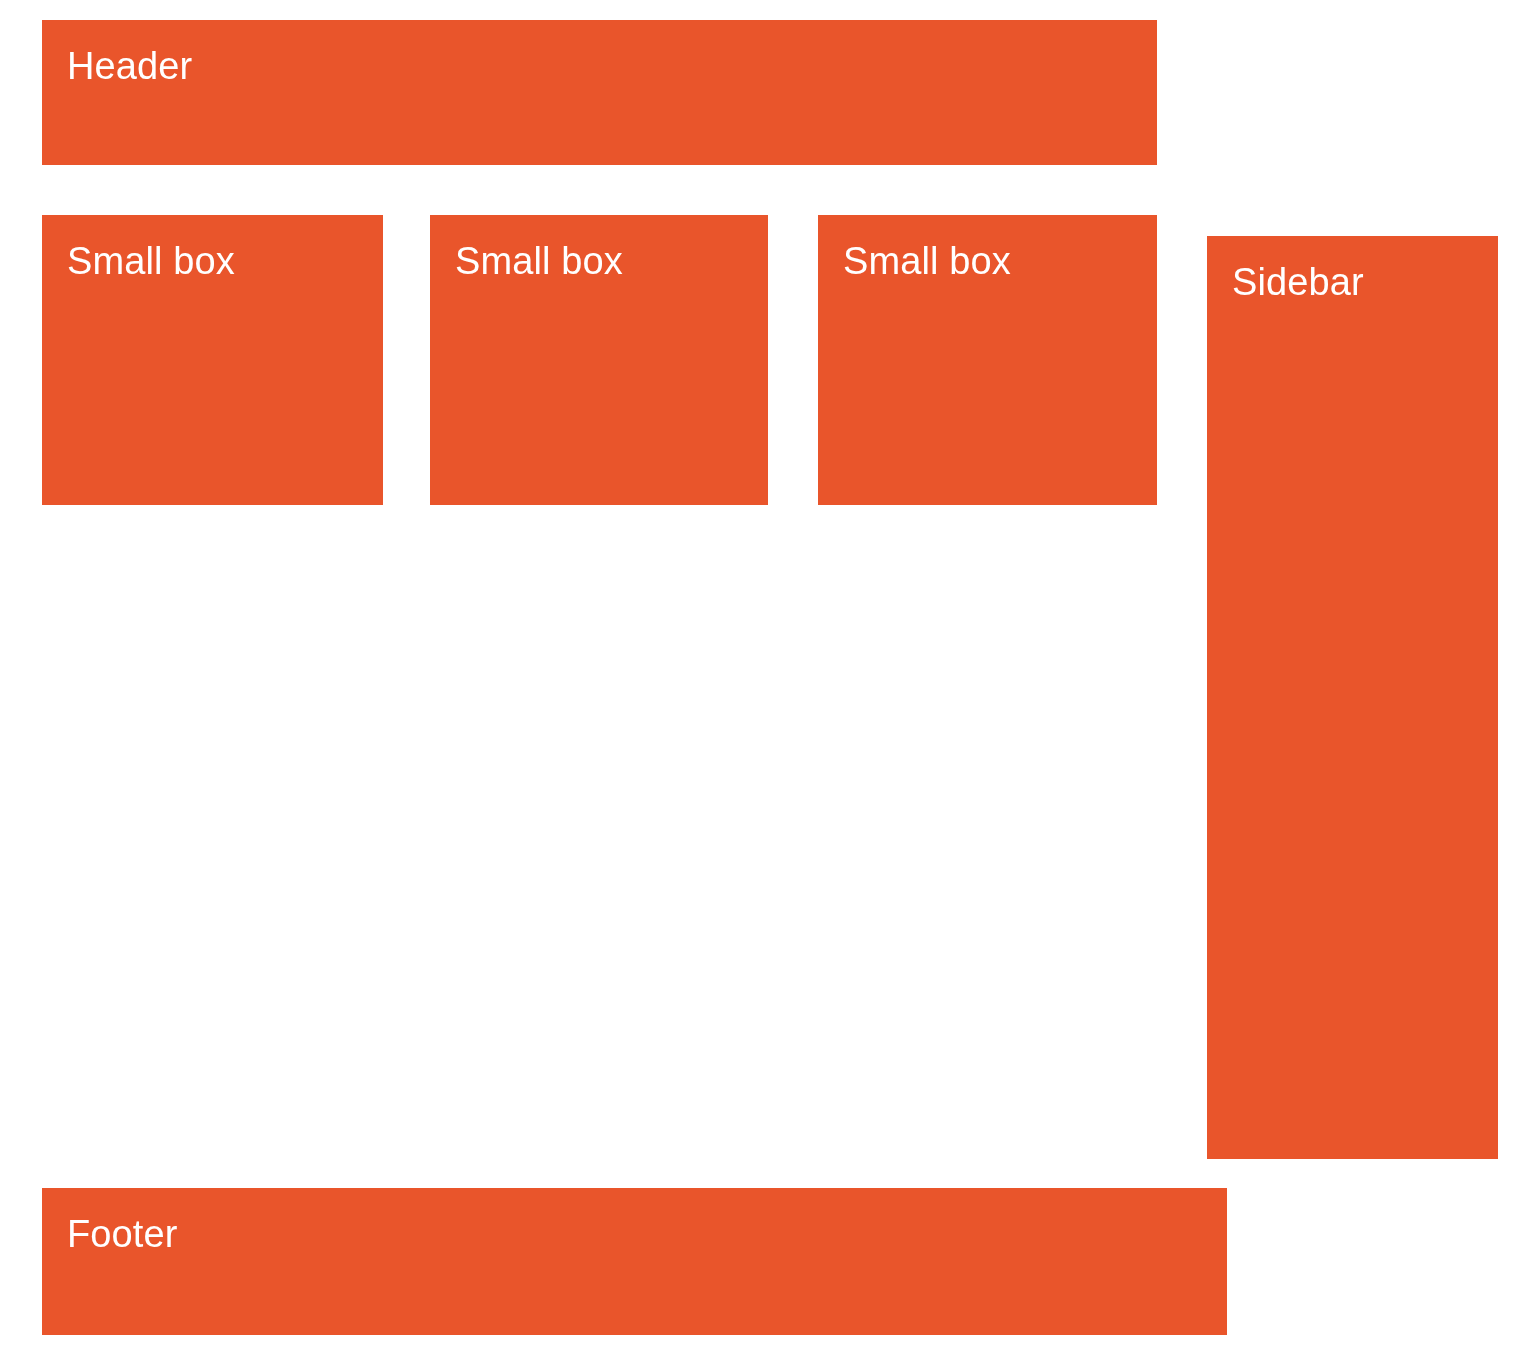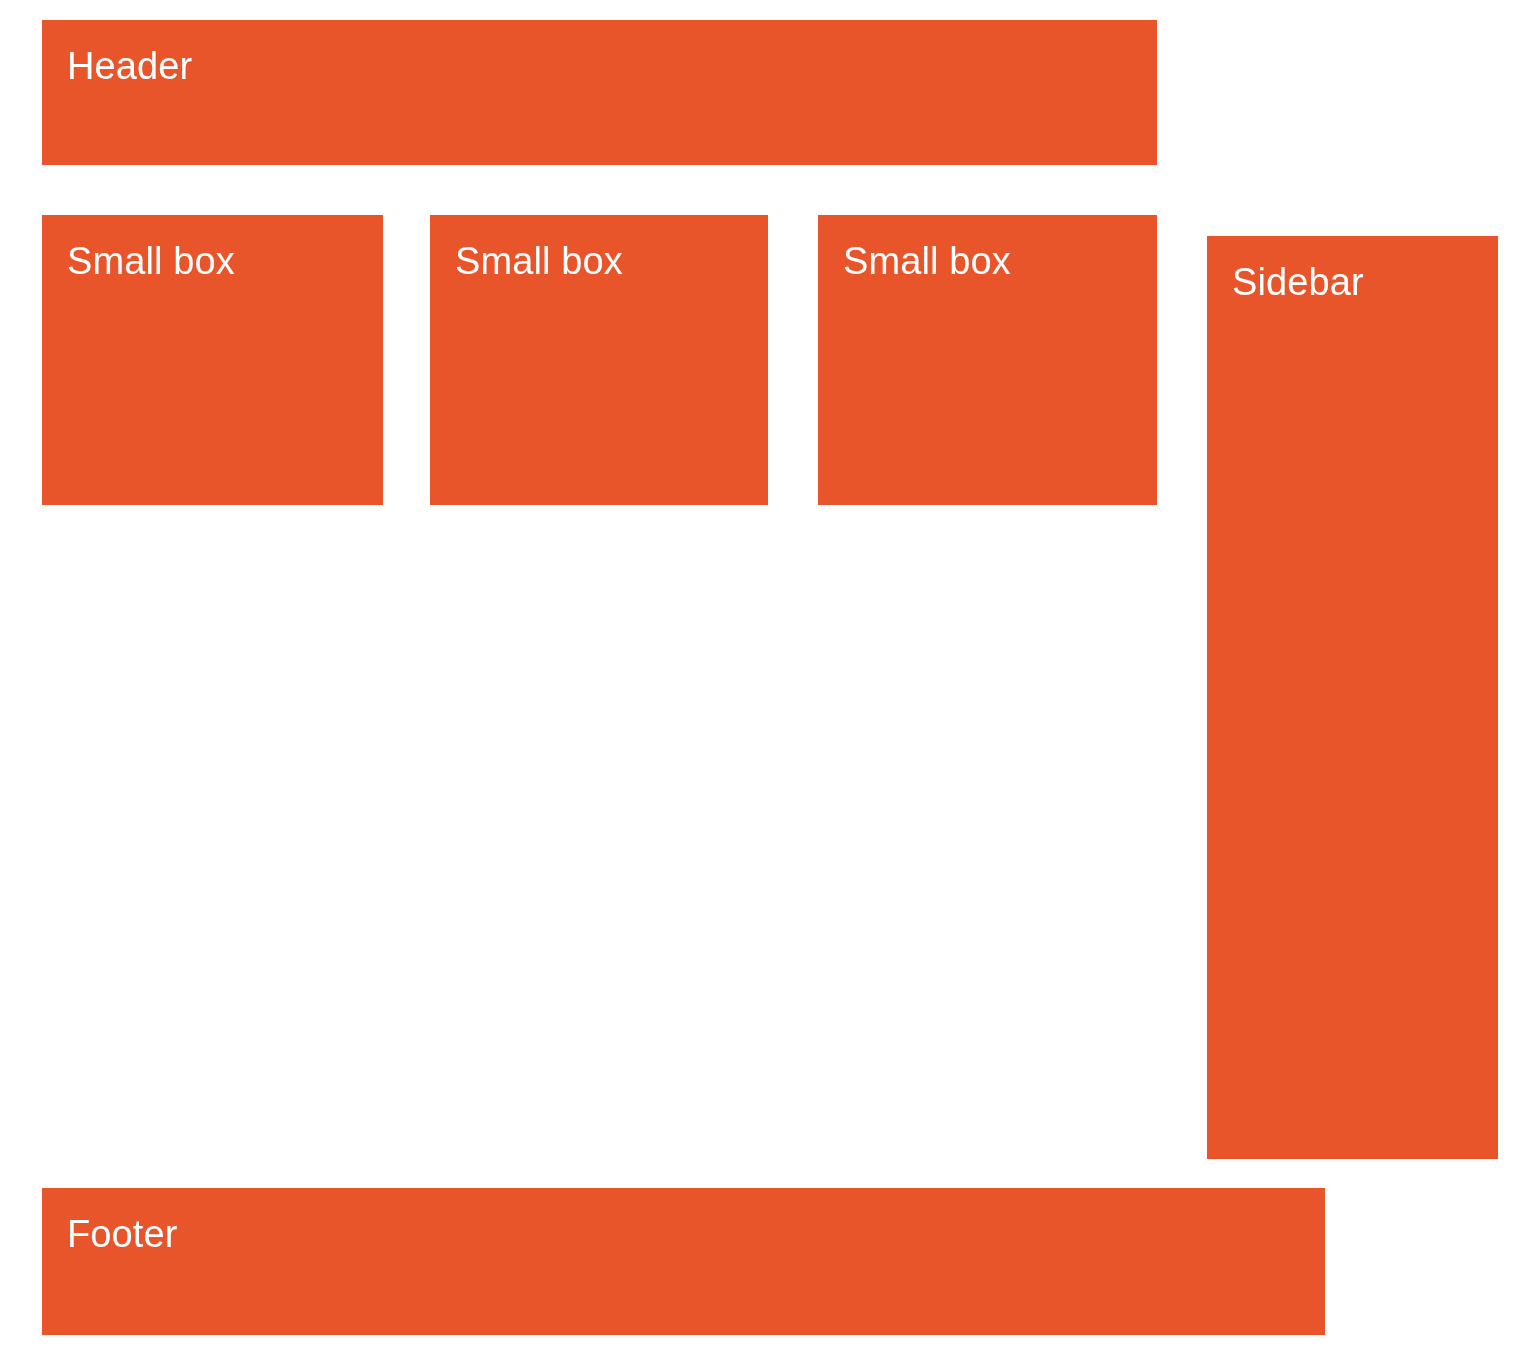--- a/index.html
+++ b/index.html
@@ -73,21 +73,21 @@
   }
   #main-content-block {
     left: 42px;
     top: 554px;
     width: 1115px;
     height: 585px;
   }
   #footer-block {
     left: 42px;
     top: 1188px;
-    width: 1283px;
+    width: 1185px;
     height: 147px;
   }
 </style>
 </head>
 <body>
 
 <div id="canvas">
 
   <div class="block" id="header-block">
     <span class="block-label">Header</span>

